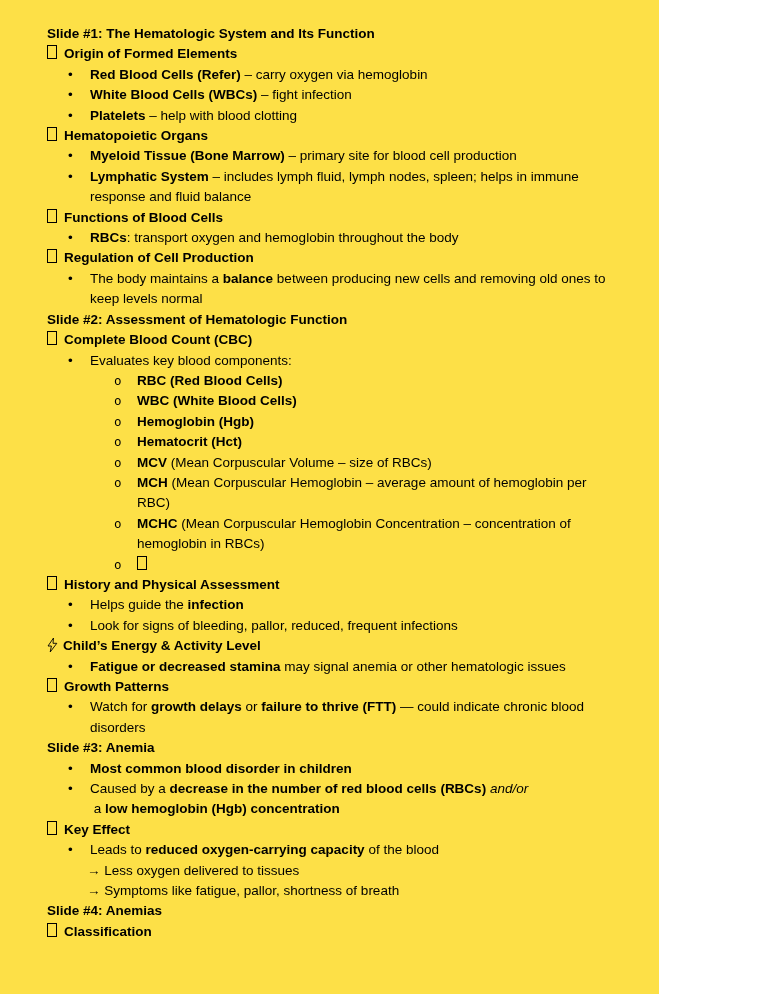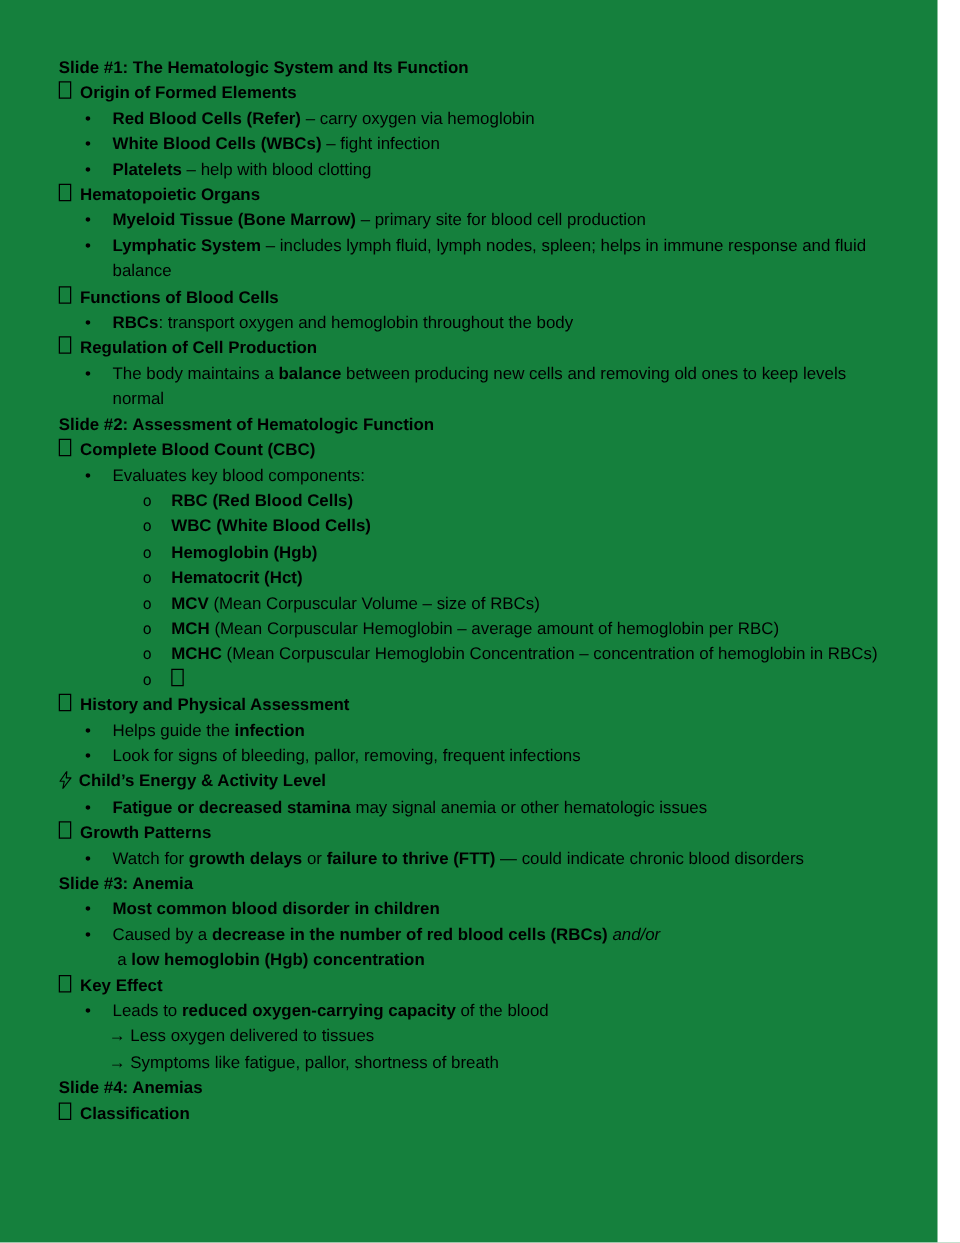--- a/index.html
+++ b/index.html
@@ -8,28 +8,28 @@
     padding: 0;
     background: #ffffff;
   }
   body {
     width: 768px;
     height: 994px;
     overflow: hidden;
   }
   .page {
     box-sizing: border-box;
-    width: 750px;
+    width: 659px;
     height: 994px;
-    padding: 44px 47px 20px 47px;
+    padding: 24px 47px 20px 47px;
     font-family: "Liberation Sans", "DejaVu Sans", sans-serif;
     font-size: 13.5px;
     line-height: 20.4px;
     color: #000000;
-    background: #15803d;
+    background: #fde047;
   }
   .block {
     position: relative;
   }
   .ind-0 { margin-left: 0; }
   .ind-1 { margin-left: 43px; }
   .ind-2 { margin-left: 90px; }
   .ind-arrow { margin-left: 40px; }
 
   .marker {
@@ -87,21 +87,21 @@
       <div class="block ind-2"><span class="marker marker-circle">o</span><span class="b">RBC (Red Blood Cells)</span></div>
       <div class="block ind-2"><span class="marker marker-circle">o</span><span class="b">WBC (White Blood Cells)</span></div>
       <div class="block ind-2"><span class="marker marker-circle">o</span><span class="b">Hemoglobin (Hgb)</span></div>
       <div class="block ind-2"><span class="marker marker-circle">o</span><span class="b">Hematocrit (Hct)</span></div>
       <div class="block ind-2"><span class="marker marker-circle">o</span><span class="b">MCV</span><span> (Mean Corpuscular Volume – size of RBCs)</span></div>
       <div class="block ind-2"><span class="marker marker-circle">o</span><span class="b">MCH</span><span> (Mean Corpuscular Hemoglobin – average amount of hemoglobin per RBC)</span></div>
       <div class="block ind-2"><span class="marker marker-circle">o</span><span class="b">MCHC</span><span> (Mean Corpuscular Hemoglobin Concentration – concentration of hemoglobin in RBCs)</span></div>
       <div class="block ind-2"><span class="marker marker-circle">o</span><span class="icon-box"></span></div>
       <div class="block ind-0"><span class="icon-box"></span><span class="b">History and Physical Assessment</span></div>
       <div class="block ind-1"><span class="marker marker-disc">•</span><span>Helps guide the </span><span class="b">infection</span></div>
-      <div class="block ind-1"><span class="marker marker-disc">•</span><span>Look for signs of bleeding, pallor, removing, frequent infections</span></div>
+      <div class="block ind-1"><span class="marker marker-disc">•</span><span>Look for signs of bleeding, pallor, reduced, frequent infections</span></div>
       <div class="block ind-0"><span class="icon-bolt"><svg width="11" height="14" viewBox="0 0 11 14" xmlns="http://www.w3.org/2000/svg">
             <polygon points="6.5,0 1,8 4.4,8 3.2,14 9.8,5.3 6,5.3" fill="none" stroke="#000" stroke-width="0.9" stroke-linejoin="round"></polygon>
           </svg></span><span class="b">Child’s Energy &amp; Activity Level</span></div>
       <div class="block ind-1"><span class="marker marker-disc">•</span><span class="b">Fatigue or decreased stamina</span><span> may signal anemia or other hematologic issues</span></div>
       <div class="block ind-0"><span class="icon-box"></span><span class="b">Growth Patterns</span></div>
       <div class="block ind-1"><span class="marker marker-disc">•</span><span>Watch for </span><span class="b">growth delays</span><span> or </span><span class="b">failure to thrive (FTT)</span><span> — could indicate chronic blood disorders</span></div>
       <div class="block ind-0"><span class="b">Slide #3: Anemia</span></div>
       <div class="block ind-1"><span class="marker marker-disc">•</span><span class="b">Most common blood disorder in children</span></div>
       <div class="block ind-1"><span class="marker marker-disc">•</span><span>Caused by a </span><span class="b">decrease in the number of red blood cells (RBCs)</span><span> </span><span class="i">and/or</span><br><span>&nbsp;a </span><span class="b">low hemoglobin (Hgb) concentration</span></div>
       <div class="block ind-0"><span class="icon-box"></span><span class="b">Key Effect</span></div>

